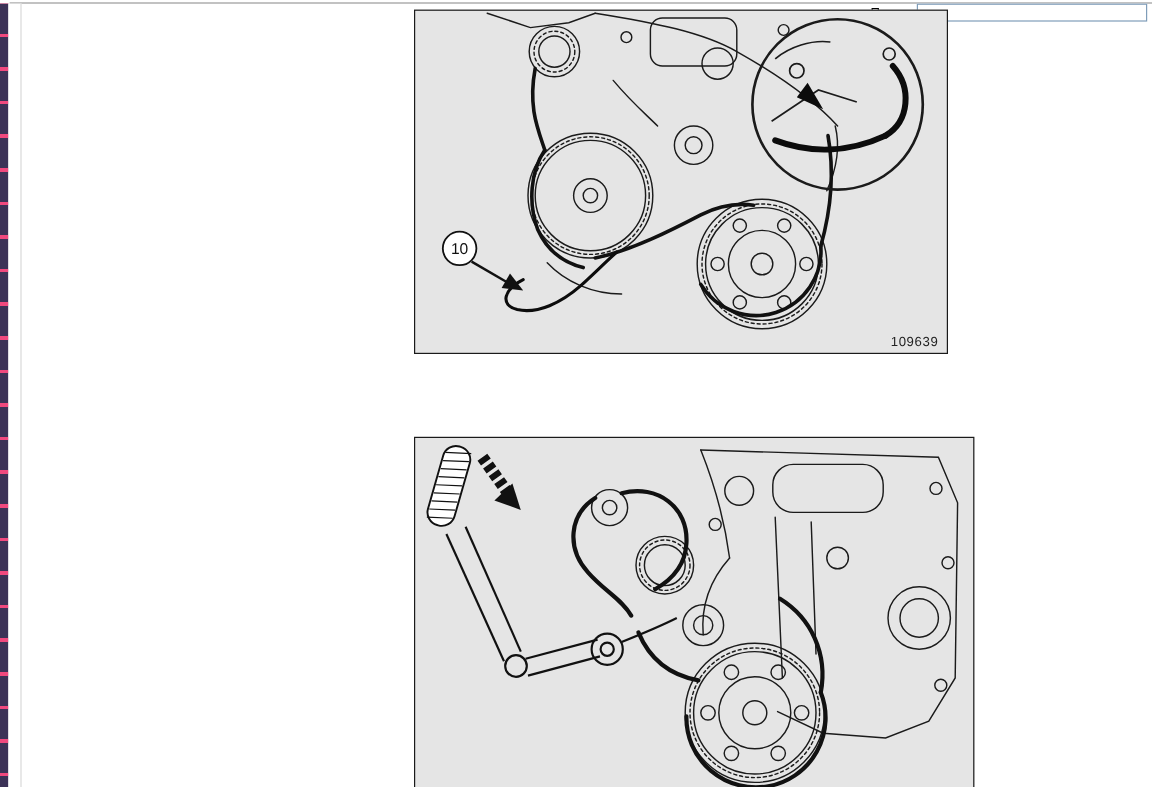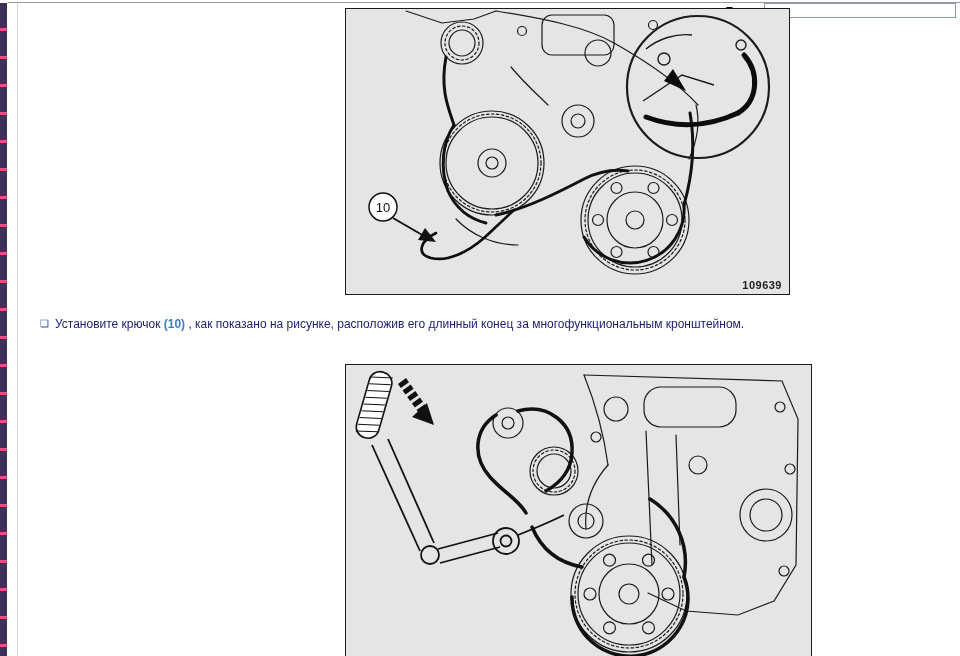--- a/index.html
+++ b/index.html
@@ -16,21 +16,21 @@
                  border-right:1px solid #d9d9d9; }
 
   .search-bar { position:absolute; top:3px; right:4px; display:flex; align-items:center; gap:5px; }
   .search-label { font-size:11px; color:#000; }
   .search-input { width:192px; height:15px; border:1px solid #7f9db9; font-size:11px; padding:0 2px;
                   font-family:"Liberation Sans", sans-serif; }
 
   .figure-box { position:absolute; background:#e5e5e5; border:1px solid #1a1a1a; overflow:hidden; }
   .fig1 { left:345px; top:8px;   width:445px; height:287px; }
   .fig2 { left:345px; top:364px; width:467px; height:293px; }
-  .fig-number { position:absolute; right:7px; bottom:3px; font-size:11px; font-weight:bold;
+  .fig-number { position:absolute; right:7px; bottom:3px; font-size:11px; font-weight:normal;
                 color:#222; letter-spacing:.5px; }
 
   .instruction { position:absolute; left:40px; top:317px; width:912px; font-size:12px;
                  color:#1c1c6e; line-height:15px; }
   .bullet { color:#2e4db5; font-size:10px; margin-right:6px; position:relative; top:-1px; }
   .ref { color:#3c7dc4; font-weight:bold; }
 
   svg { display:block; }
   svg text { font-family:"Liberation Sans", sans-serif; }
 </style>
@@ -114,23 +114,20 @@
       <g>
         <circle cx="37" cy="198" r="14" fill="#fff" stroke="#111" stroke-width="1.5"></circle>
         <text x="37" y="203" text-anchor="middle" font-size="13" fill="#111">10</text>
         <line x1="47" y1="209" x2="78" y2="227" stroke="#111" stroke-width="2"></line>
         <polygon points="90,233 72,231 79,219" fill="#111"></polygon>
       </g>
     </svg>
     <div class="fig-number">109639</div>
   </div>
 
-  <div class="instruction">
-    <span class="bullet">❑</span><span>Установите крючок </span><span class="ref">(10)</span><span> , как показано на рисунке, расположив его длинный конец за многофункциональным кронштейном.</span>
-  </div>
 
   <div class="figure-box fig2">
     <svg viewBox="0 0 465 291" width="465" height="291">
       <g fill="none" stroke="#1b1b1b" stroke-width="1.2" stroke-linecap="round">
         <path d="M238,10 L436,16 L452,54 L450,200 L428,236 L392,250 L340,246 L302,228"></path>
         <path d="M238,10 C250,40 258,70 262,100"></path>
         <rect x="298" y="22" width="92" height="40" rx="17"></rect>
         <circle cx="270" cy="44" r="12"></circle>
         <circle cx="352" cy="100" r="9"></circle>
         <circle cx="420" cy="150" r="26"></circle>

